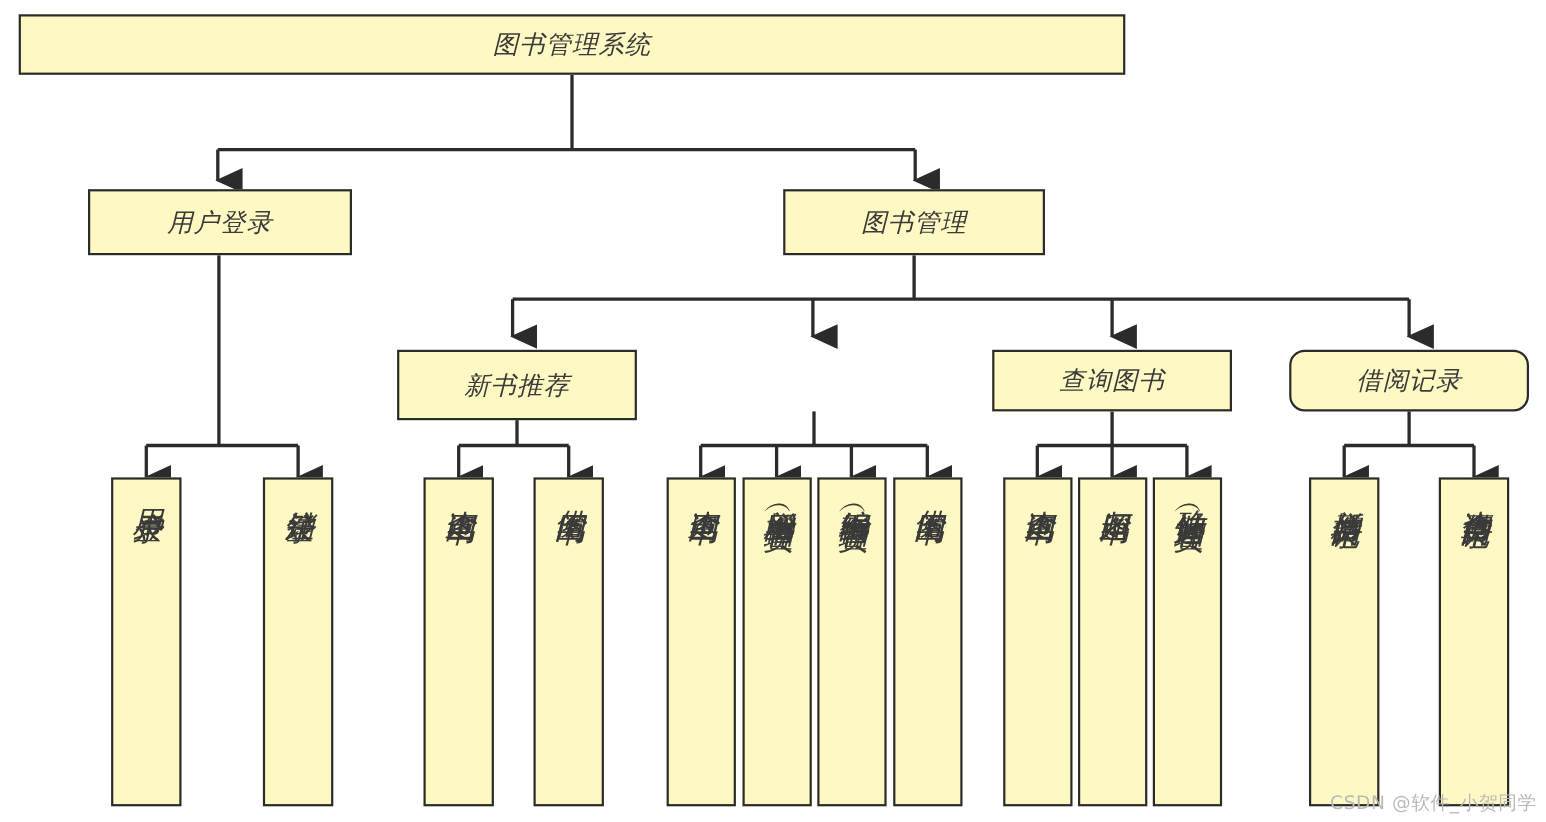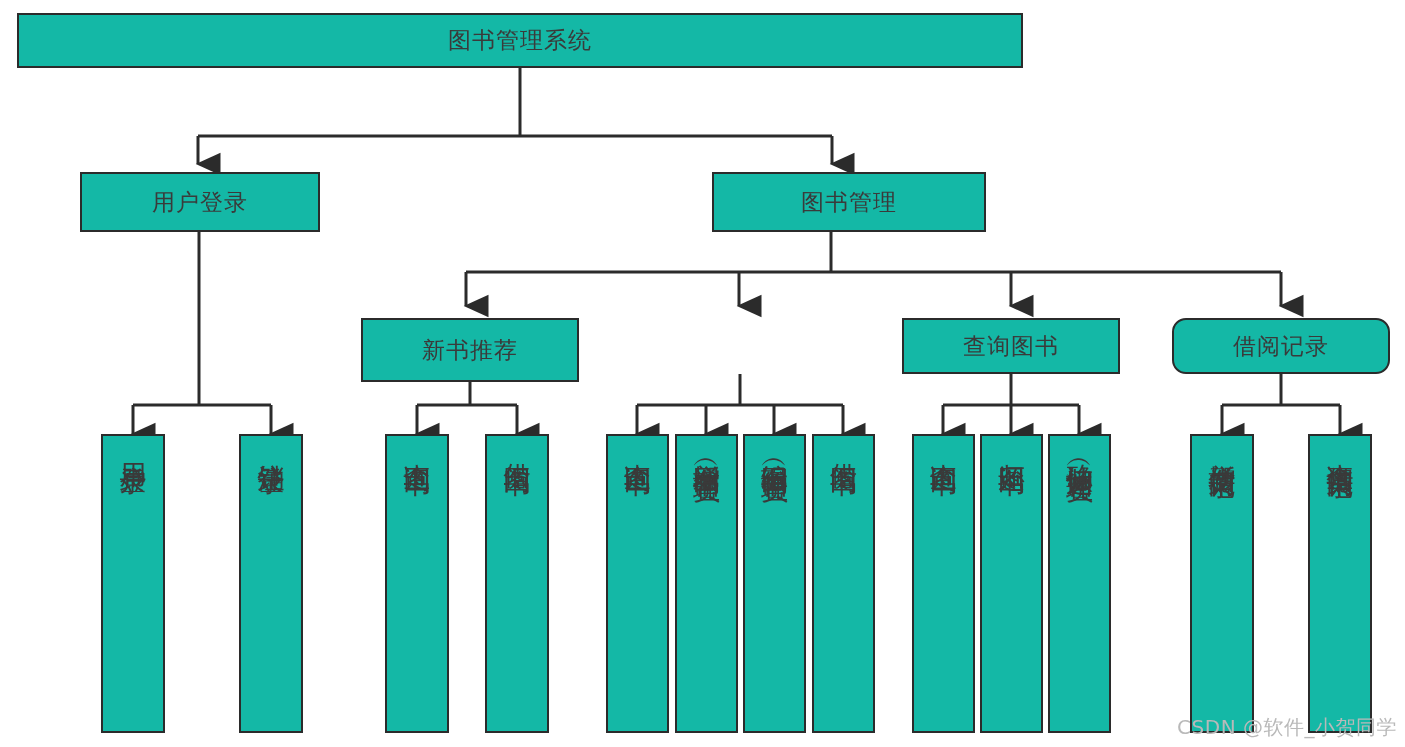--- a/index.html
+++ b/index.html
@@ -21,26 +21,27 @@
     position: absolute;
     left: 0;
     top: 0;
     width: 1405px;
     height: 747px;
   }
   .node {
     position: absolute;
     box-sizing: border-box;
     border: 2px solid #2b2b2b;
-    background: #14b8a6;
+    background: #fef9c3;
     display: flex;
     align-items: center;
     justify-content: center;
     color: #3a3a3a;
     z-index: 2;
+    font-style: italic;
   }
   .node.horiz {
     font-size: 23px;
     letter-spacing: 1px;
   }
   .node.vert {
     align-items: flex-start;
     justify-content: center;
     padding-top: 6px;
   }
@@ -50,21 +51,21 @@
     font-size: 27px;
     line-height: 1.18;
     letter-spacing: 2px;
     white-space: nowrap;
     color: #3a3a3a;
   }
   .watermark {
     position: absolute;
     right: 8px;
     bottom: 6px;
-    font-size: 20px;
+    font-size: 17px;
     color: #b9b9b9;
     z-index: 5;
     white-space: nowrap;
     letter-spacing: 0.5px;
   }
 </style>
 </head>
 <body>
 
 <div id="canvas">
@@ -119,21 +120,21 @@
     </g>
   </svg>
 
   <div class="node horiz" style="left:17px; top:13px; width:1006px; height:55px;">
     <span>图书管理系统</span>
   </div>
 
   <div class="node horiz" style="left:80px; top:172px; width:240px; height:60px;">
     <span>用户登录</span>
   </div>
-  <div class="node horiz" style="left:712px; top:172px; width:274px; height:60px;">
+  <div class="node horiz" style="left:712px; top:172px; width:238px; height:60px;">
     <span>图书管理</span>
   </div>
 
   <div class="node horiz" style="left:361px; top:318px; width:218px; height:64px;">
     <span>新书推荐</span>
   </div>
   <div class="node horiz" style="left:902px; top:318px; width:218px; height:56px;">
     <span>查询图书</span>
   </div>
   <div class="node horiz" style="left:1172px; top:318px; width:218px; height:56px;border-radius:14px;">

